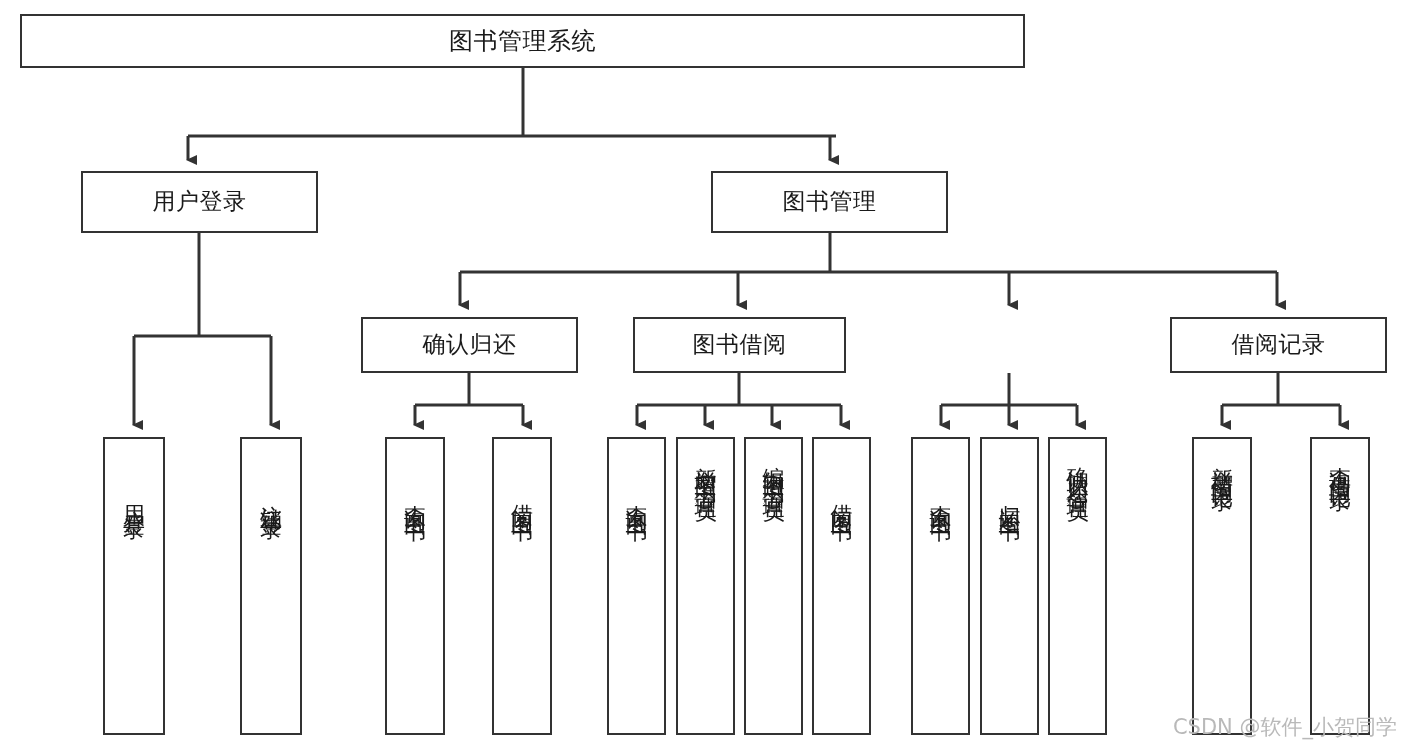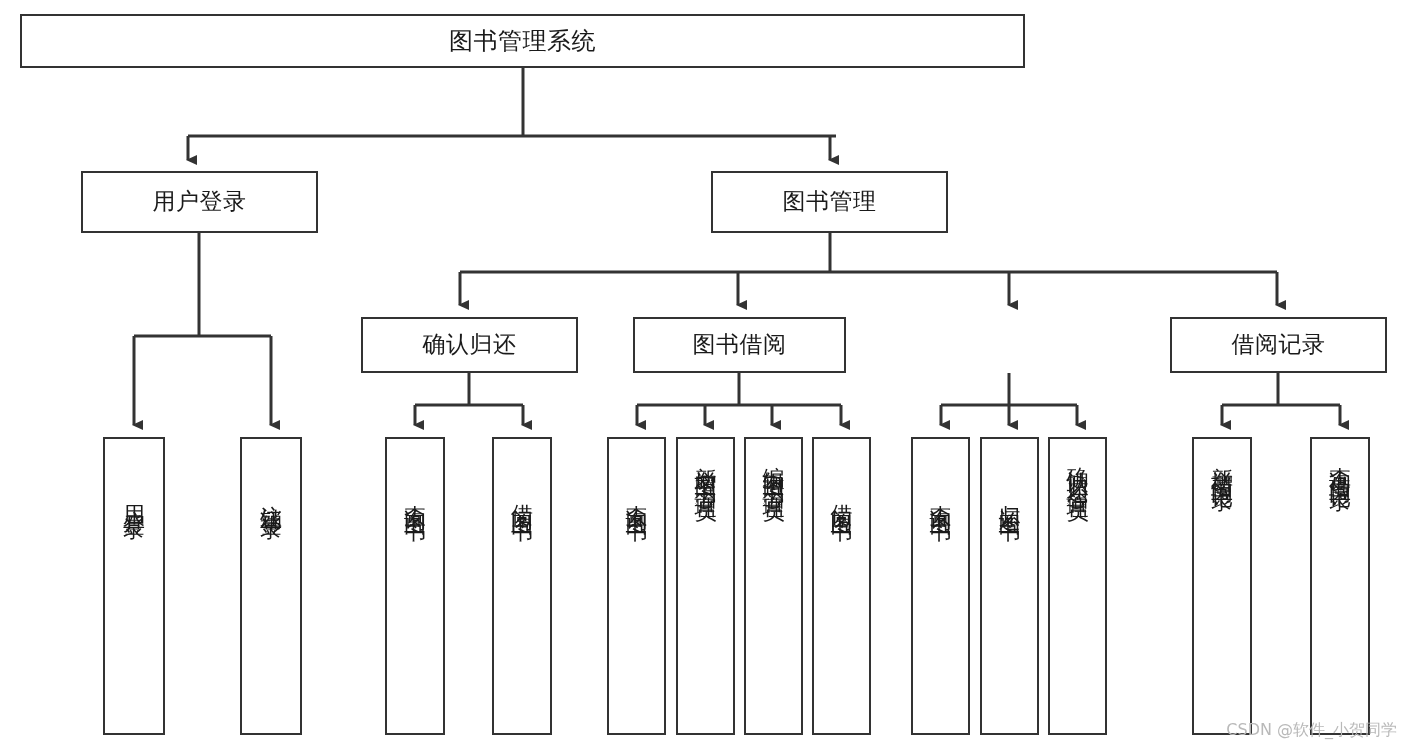--- a/index.html
+++ b/index.html
@@ -62,21 +62,21 @@
     text-orientation: upright;
     font-size: 22px;
     letter-spacing: 5px;
     line-height: 1;
     white-space: nowrap;
   }
   .watermark {
     position: absolute;
     right: 8px;
     bottom: 6px;
-    font-size: 16px;
+    font-size: 21px;
     color: #b9b9b9;
     white-space: nowrap;
     font-family: "DejaVu Sans", "Liberation Sans", sans-serif;
   }
 </style>
 </head>
 <body>
 
 <div id="canvas">
 

